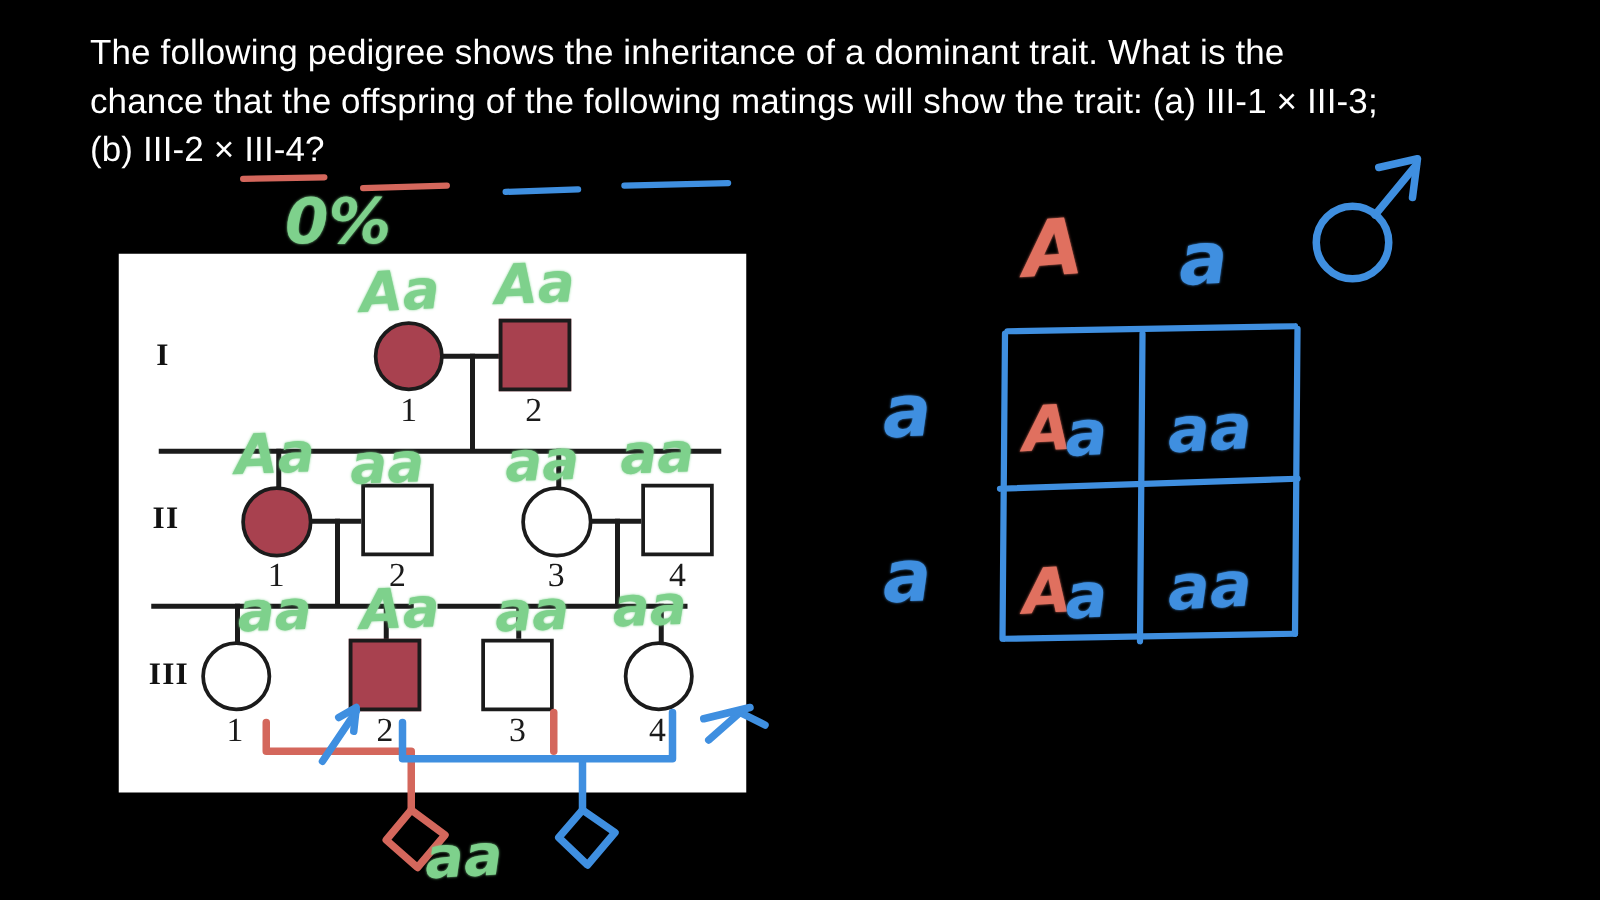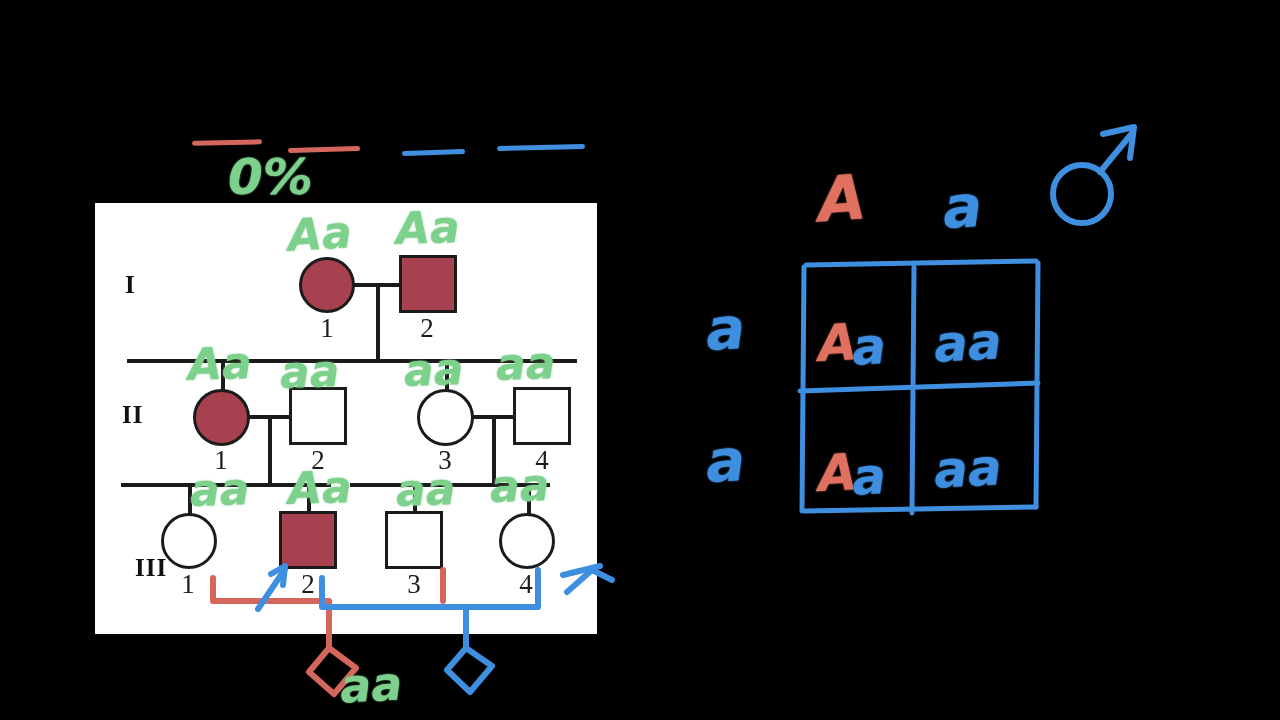--- a/index.html
+++ b/index.html
@@ -77,33 +77,34 @@
   .stroke.blue { background: #3f8fe0; }
 
   svg.ink { position: absolute; overflow: visible; pointer-events: none; }
   svg.ink path, svg.ink line, svg.ink polyline { fill: none; stroke-linecap: round; stroke-linejoin: round; }
 </style>
 </head>
 <body>
 
 <div id="root">
 
+  <div class="question">The following pedigree shows the inheritance of a dominant trait. What is the chance that the offspring of the following matings will show the trait: (a) III-1 × III-3; (b) III-2 × III-4?</div>
 
   <div class="stroke red" style="left:192px; top:140px; width:70px; height:5px; transform:rotate(-1.2deg);"></div>
   <div class="stroke red" style="left:288px; top:147px; width:72px; height:5px; transform:rotate(-1.6deg);"></div>
   <div class="stroke blue" style="left:402px; top:150px; width:63px; height:5px; transform:rotate(-2deg);"></div>
   <div class="stroke blue" style="left:497px; top:145px; width:88px; height:5px; transform:rotate(-1.4deg);"></div>
 
   <div class="hw green" style="left:228px; top:152px; font-size:50px;">0%</div>
 
   <div id="pedigree-panel">
 
     <div class="gen-label" style="left:30px; top:68px;">I</div>
     <div class="gen-label" style="left:27px; top:198px;">II</div>
-    <div class="gen-label" style="left:40px; top:323px;margin-top:28px;">III</div>
+    <div class="gen-label" style="left:24px; top:323px;">III</div>
 
     <div class="sym circle filled" style="left:204px; top:54px; width:56px; height:56px;"></div>
     <div class="ln h" style="left:258px; top:80px; width:50px;"></div>
     <div class="sym filled" style="left:304px; top:52px; width:58px; height:58px;"></div>
     <div class="idnum" style="left:205px; top:112px; width:54px;">1</div>
     <div class="idnum" style="left:305px; top:112px; width:54px;">2</div>
 
     <div class="ln v" style="left:281px; top:80px; height:79px;"></div>
     <div class="ln h" style="left:32px;  top:156px; width:450px;"></div>
 

